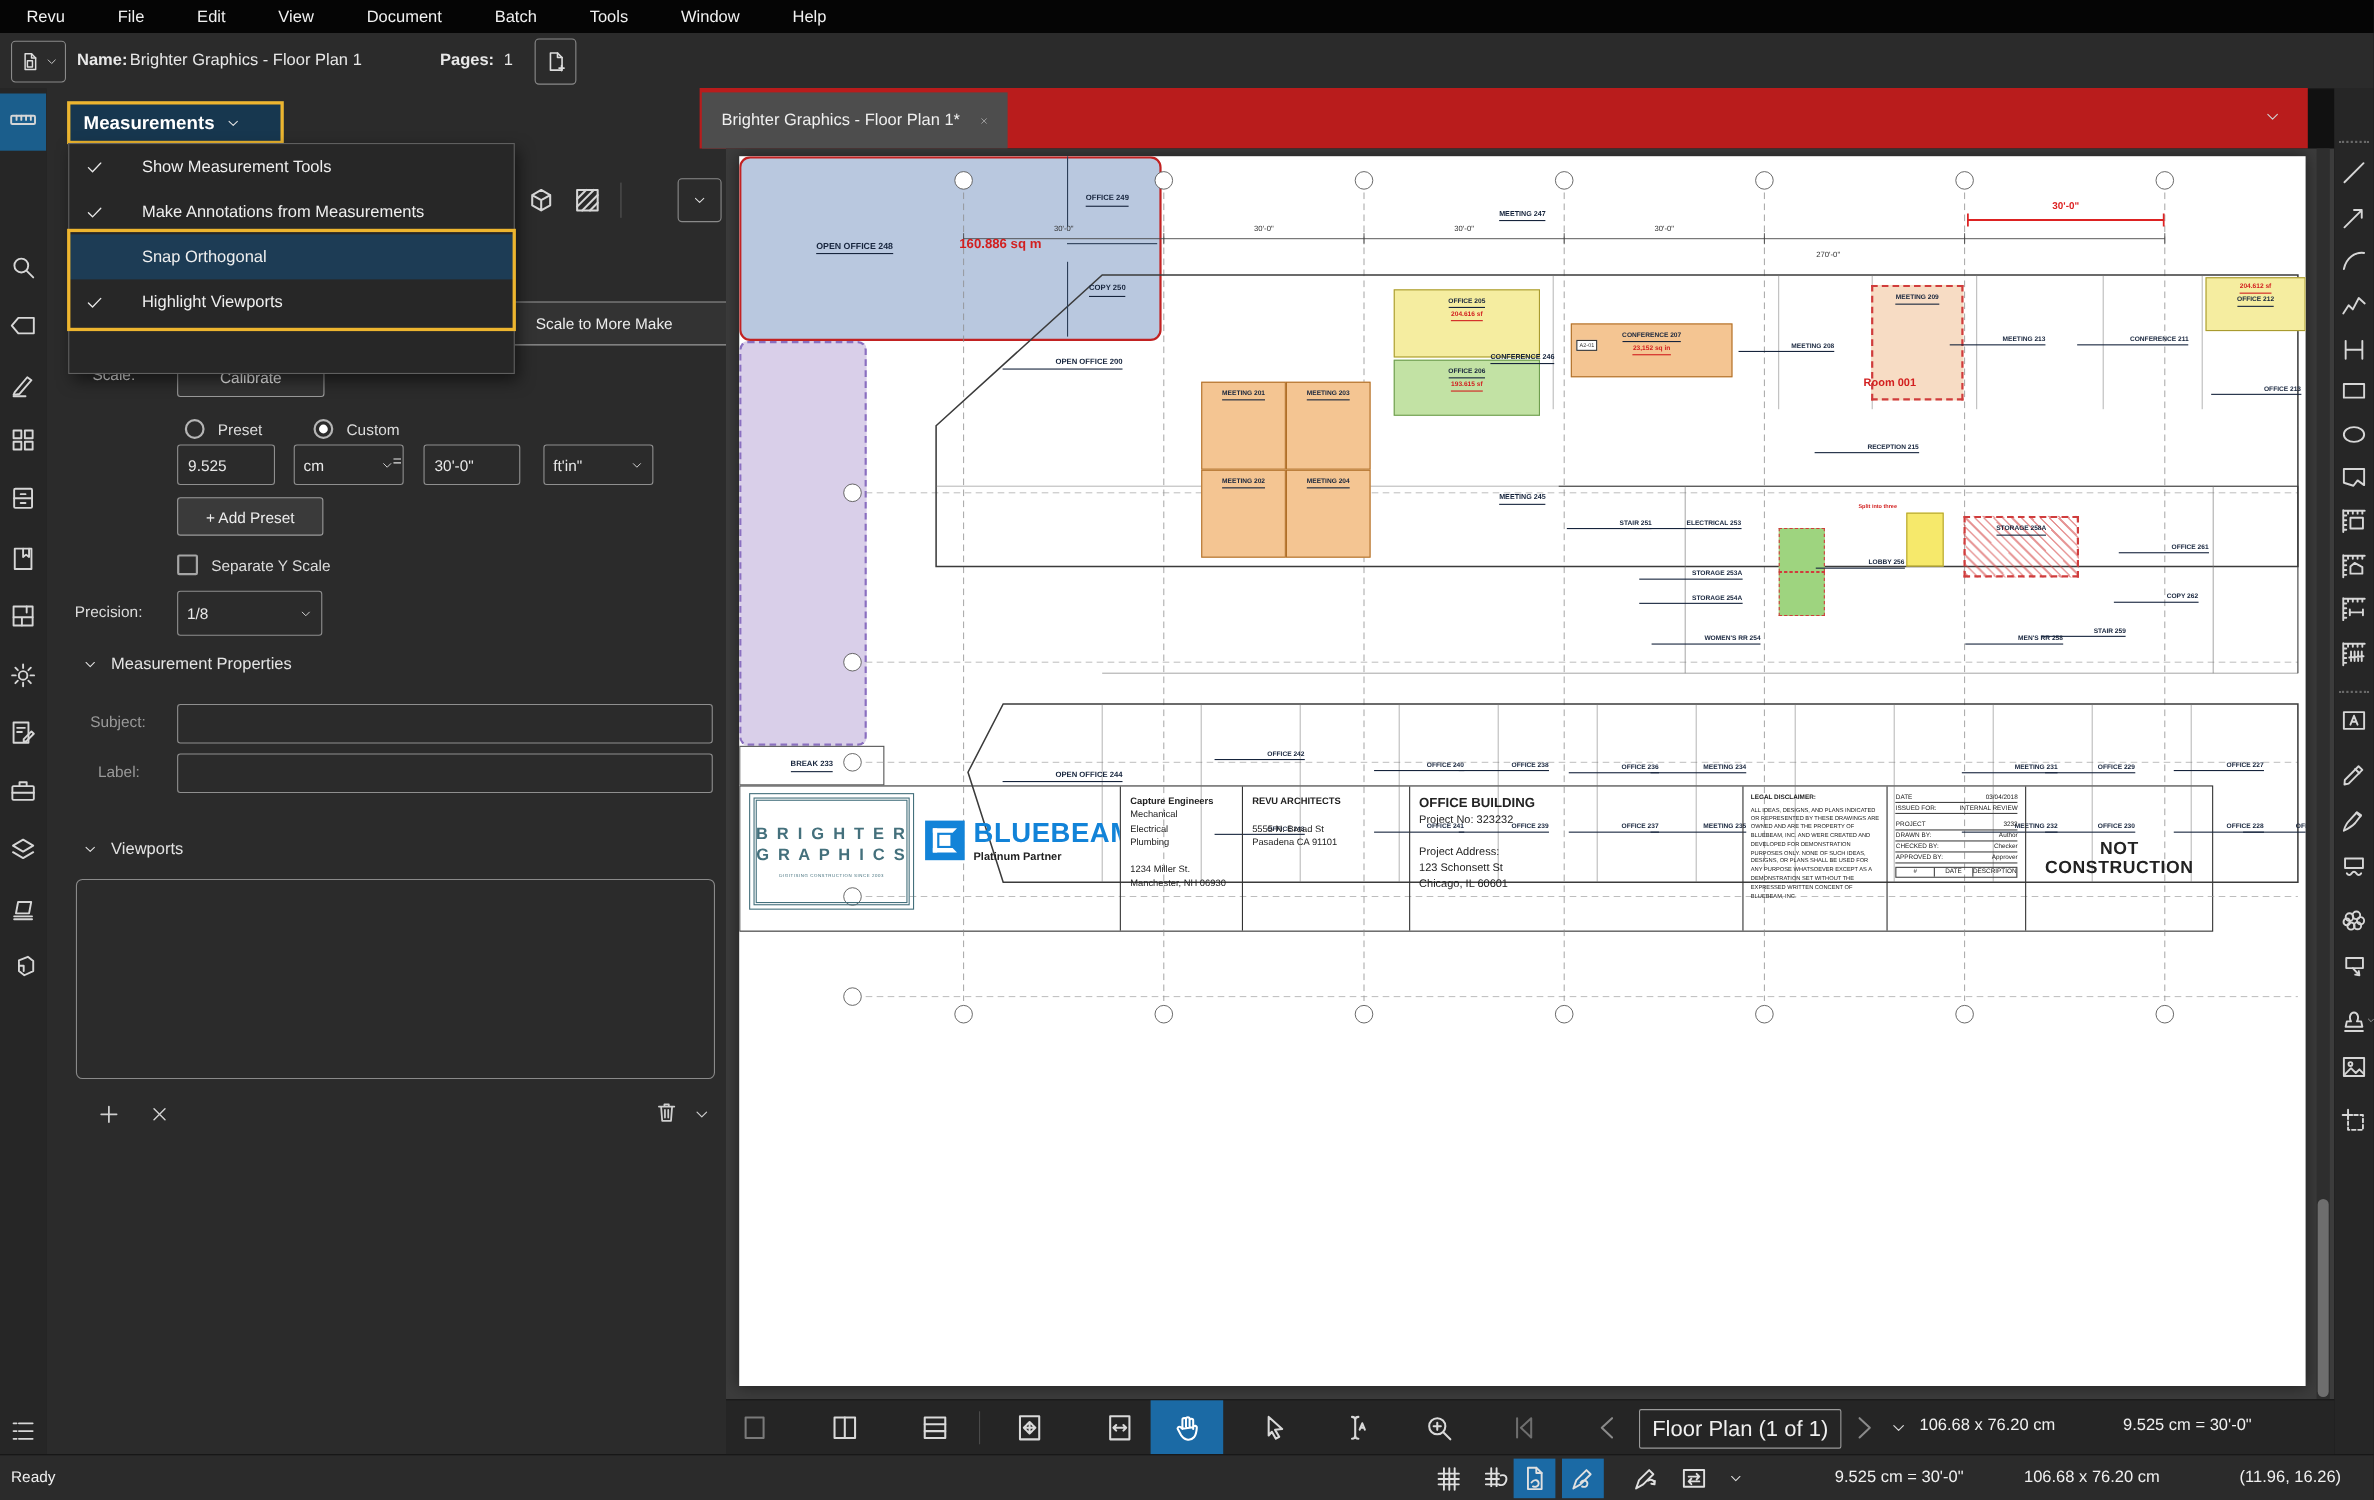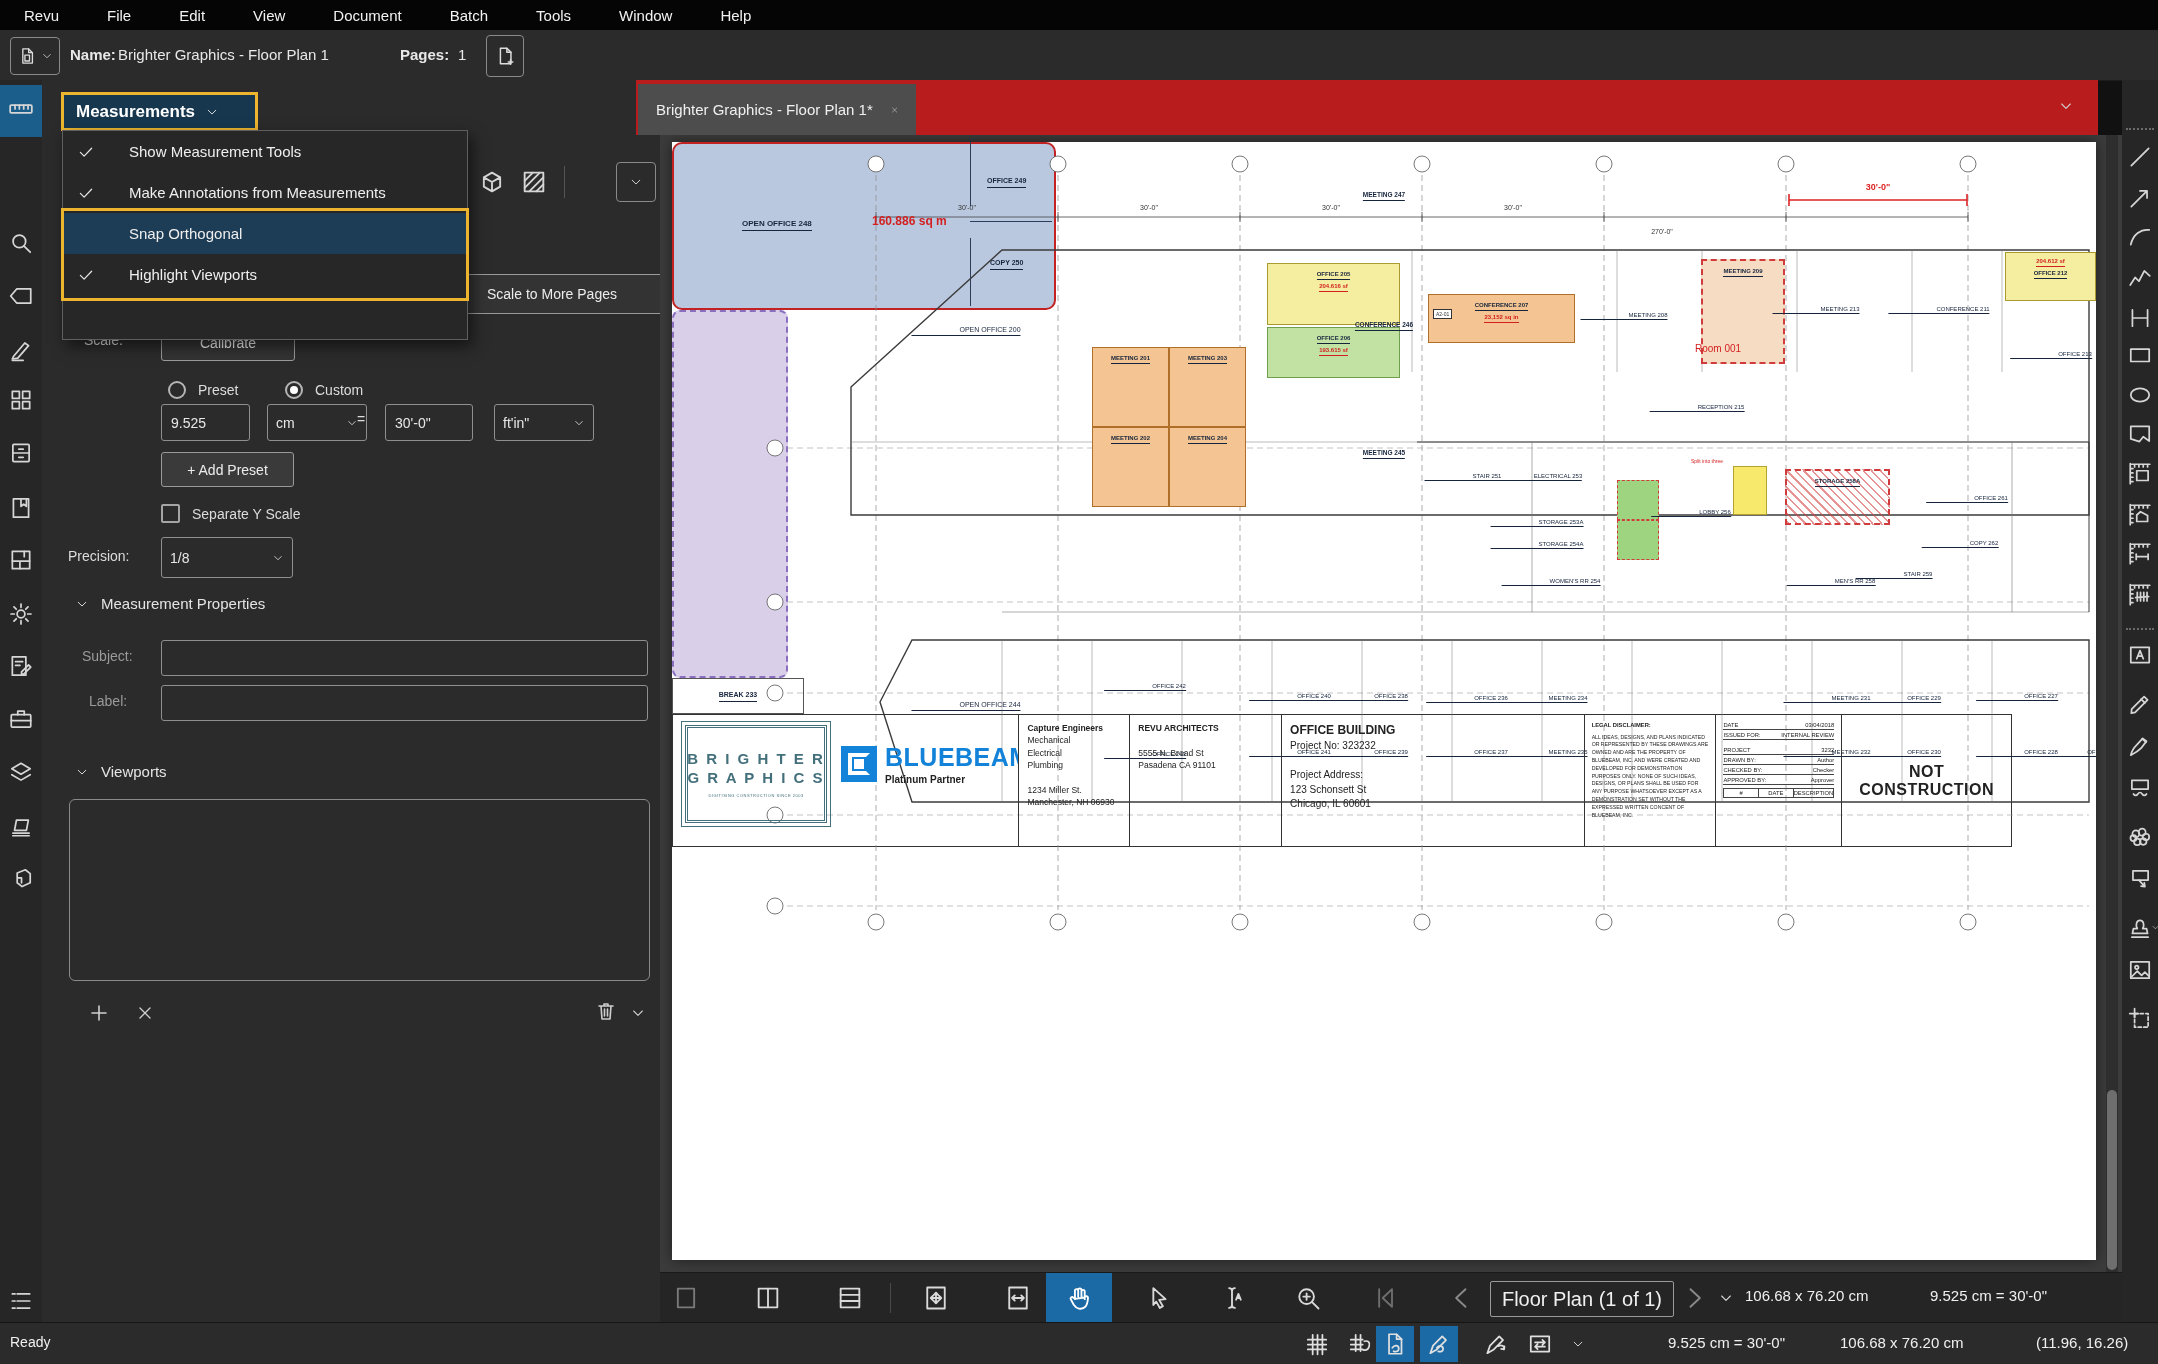--- a/index.html
+++ b/index.html
@@ -50,21 +50,21 @@
   #goldbox{left:61px;top:208px;width:402px;height:87px;border:3px solid #edb52f;z-index:60;pointer-events:none;}
   
   #tabbar{left:636px;top:80px;width:1462px;height:55px;background:#b91c1c;}
   #tab{left:2px;top:4px;width:278px;height:51px;background:#4d4d4d;display:flex;align-items:center;
        gap:18px;padding:0 18px;box-sizing:border-box;}
   #tab .t{font-size:15px;color:#f0f0f0;white-space:nowrap;}
   #viewport{left:660px;top:135px;width:1462px;height:1137px;background:#3c3c3c;overflow:hidden;}
   #page{left:12px;top:7px;width:1424px;height:1118px;background:#fff;box-shadow:0 0 14px rgba(0,0,0,.5);overflow:hidden;}
   .room{position:absolute;box-sizing:border-box;display:flex;flex-direction:column;align-items:center;justify-content:flex-start;}
   .rlab{font-size:6px;font-weight:bold;color:#16243c;border-bottom:.5px solid #16243c;white-space:nowrap;line-height:1.5;}
-  .plab{position:absolute;transform:translateX(-50%);font-size:6px;font-weight:normal;color:#16243c;
+  .plab{position:absolute;transform:translateX(-50%);font-size:6px;font-weight:bold;color:#16243c;
         border-bottom:.5px solid #16243c;white-space:nowrap;line-height:1.4;padding-left:48px;}
   .plab.nol{border-bottom:none;}
   #scrollbar{left:2106px;top:135px;width:12px;height:1137px;background:#2e2e2e;}
   #scrollthumb{left:1px;top:955px;width:10px;height:180px;background:#6e6e6e;border-radius:5px;}
   
   #tblock{left:83px;top:978px;width:1340px;height:133px;border:1.5px solid #333;display:flex;box-sizing:border-box;color:#222;background:#fff;}
   .tcell{border-right:1px solid #333;box-sizing:border-box;position:relative;overflow:hidden;}
   .tcell:last-child{border-right:none;}
   #bg-frame{position:absolute;left:8px;top:6px;width:148px;height:104px;border:1px solid #44707c;outline:3px double #44707c;outline-offset:-7px;
             display:flex;flex-direction:column;align-items:center;justify-content:center;}
@@ -244,21 +244,21 @@
         <path d="M4 11L11 4M4 17L17 4M8 20L20 8M14 20l6-6"></path>
       </svg>
     </span>
   <div class="abs" style="left:522px;top:86px;width:1px;height:32px;background:#555;"></div>
   <div class="abs boxbtn" style="left:574px;top:82px;width:38px;height:38px;">
     <svg class="ic" viewBox="0 0 24 24" width="14" height="14">
         <path d="M5.5 9l6.5 6.5L18.5 9"></path>
       </svg>
   </div>
 
-  <div class="btn" style="left:408px;top:194px;width:243px;height:40px;justify-content:flex-start;padding-left:36px;background:#333;">Scale to More Pages</div>
+  <div class="btn" style="left:408px;top:194px;width:243px;height:40px;justify-content:flex-start;padding-left:36px;background:#333;">Scale to More Make</div>
 
   <div class="abs" id="meas-hdr">
     <span class="t">Measurements</span>
     <svg class="ic" viewBox="0 0 24 24" width="14" height="14">
         <path d="M5.5 9l6.5 6.5L18.5 9"></path>
       </svg>
   </div>
 
   <span class="plabel" style="left:42px;top:252px;">Scale:</span>
   <div class="btn" style="left:119px;top:245px;width:134px;height:36px;background:#333;">Calibrate</div>

